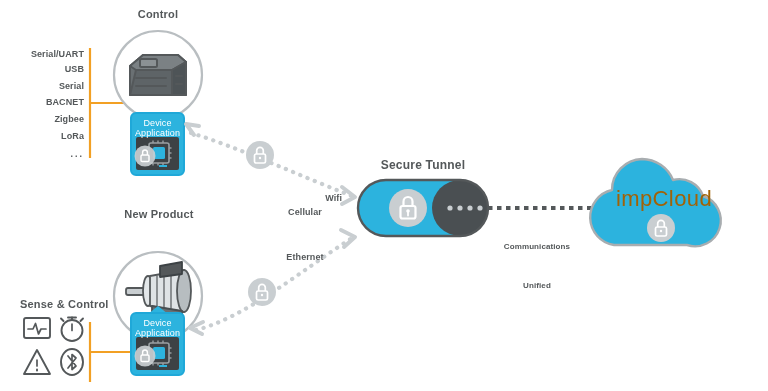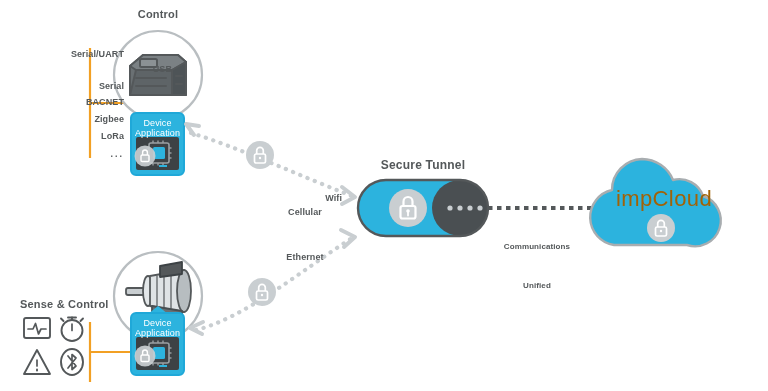--- a/index.html
+++ b/index.html
@@ -7,21 +7,21 @@
   body{
     width:768px;height:391px;overflow:hidden;
     font-family:"Liberation Sans","DejaVu Sans",sans-serif;
     position:relative;
   }
   #stage{position:absolute;left:0;top:0;width:768px;height:391px;}
   #stage svg{position:absolute;left:0;top:0;}
   .txt{position:absolute;color:#54585a;font-weight:bold;white-space:nowrap;}
   .txt.r{text-align:right;}
   .txt.c{text-align:center;}
-  .proto{font-size:9px;line-height:13.2px;letter-spacing:.1px;margin-left:40px;}
+  .proto{font-size:9px;line-height:13.2px;letter-spacing:.1px;}
   .sect-title{font-size:11px;letter-spacing:.2px;}
   .tunnel-title{font-size:12px;letter-spacing:.2px;}
   .link-lbl{font-size:9px;line-height:13px;letter-spacing:.1px;}
   .uni-lbl{font-size:8px;line-height:11px;letter-spacing:.1px;}
   .devapp-lbl{position:absolute;color:#ffffff;font-size:9px;line-height:11px;
               text-align:center;font-weight:normal;letter-spacing:.1px;}
   .cloud-lbl{position:absolute;color:#a16207;font-size:22px;letter-spacing:.4px;
              font-weight:normal;white-space:nowrap;}
 </style>
 </head>
@@ -242,30 +242,31 @@
         <rect x="655.5" y="227" width="11" height="9" rx="1.6" fill="none" stroke="#ffffff" stroke-width="1.7"></rect>
         <path d="M657.7 227 L657.7 223.6 a3.3 3.3 0 0 1 6.6 0 L664.3 227" fill="none" stroke="#ffffff" stroke-width="1.7"></path>
         <circle cx="661" cy="231" r="1.2" fill="#ffffff"></circle>
       </g>
     </g>
   </svg>
 
   <div class="txt sect-title c" style="left:108px;top:8px;width:100px;">Control</div>
 
   <div class="txt proto r" style="left:0px;top:48px;width:84px;">Serial/UART</div>
-  <div class="txt proto r" style="left:8px;top:63px;width:84px;padding-left:40px;">USB</div>
+  <div class="txt proto r" style="left:0px;top:63px;width:84px;">USB</div>
   <div class="txt proto r" style="left:0px;top:80px;width:84px;">Serial</div>
   <div class="txt proto r" style="left:0px;top:96px;width:84px;">BACNET</div>
   <div class="txt proto r" style="left:0px;top:113px;width:84px;">Zigbee</div>
   <div class="txt proto r" style="left:0px;top:130px;width:84px;">LoRa</div>
   <div class="txt proto r" style="left:0px;top:148px;width:84px;letter-spacing:2px;">...</div>
 
   <div class="devapp-lbl" style="left:131px;top:118px;width:53px;">Device</div>
   <div class="devapp-lbl" style="left:128px;top:128px;width:59px;">Application</div>
 
+  <div class="txt sect-title c" style="left:104px;top:208px;width:110px;">New Product</div>
 
   <div class="txt sect-title" style="left:20px;top:298px;">Sense &amp; Control</div>
 
   <div class="devapp-lbl" style="left:131px;top:318px;width:53px;">Device</div>
   <div class="devapp-lbl" style="left:128px;top:328px;width:59px;">Application</div>
 
   <div class="txt tunnel-title c" style="left:358px;top:158px;width:130px;">Secure Tunnel</div>
 
   <div class="txt link-lbl c" style="left:268px;top:192px;width:74px;text-align:right;">Wifi</div>
   <div class="txt link-lbl c" style="left:268px;top:206px;width:74px;">Cellular</div>

